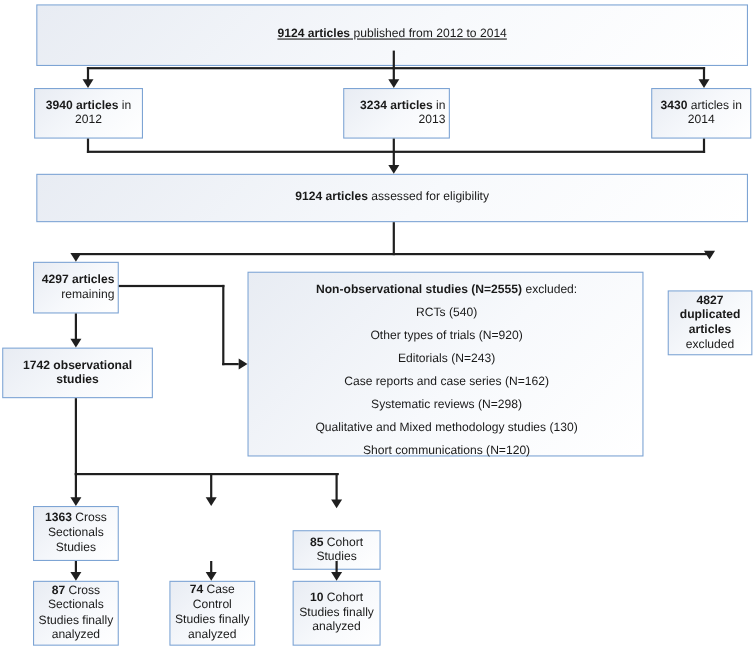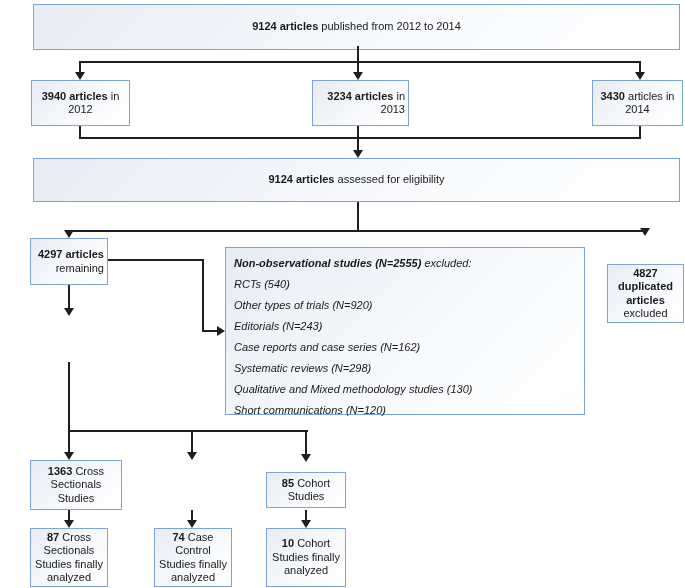--- a/index.html
+++ b/index.html
@@ -25,22 +25,21 @@
     line-height: 13.5px;
     padding: 2px 3px;
   }
   .box b { font-weight: bold; }
   .excl-box {
     position: absolute;
     box-sizing: border-box;
     border: 1.5px solid #7da4d4;
     background: linear-gradient(135deg, #e8ecf3 0%, #f7f9fc 55%, #ffffff 100%);
     padding: 5px 6px 0 8px;
-    text-align: left;
-    font-style: italic;
+    text-align: center;
   }
   .excl-line { line-height: 21px; white-space: nowrap; }
   .line { position: absolute; background: #1f1f1f; }
   .arrow-down {
     position: absolute; width: 0; height: 0;
     border-left: 5px solid transparent;
     border-right: 5px solid transparent;
     border-top: 8px solid #1f1f1f;
   }
   .arrow-right {
@@ -48,21 +47,21 @@
     border-top: 5px solid transparent;
     border-bottom: 5px solid transparent;
     border-left: 8px solid #1f1f1f;
   }
 </style>
 </head>
 <body>
 
 <div class="canvas">
 
-  <div class="box" style="left:33px; top:4px; width:647px; height:46px;">
+  <div class="box" style="left:33px; top:4px; width:647px; height:56px;text-decoration:underline;">
     <div><b>9124 articles</b><span> published from 2012 to 2014</span></div>
   </div>
 
   <div class="box" style="left:31px; top:80px; width:99px; height:46px;">
     <div><b>3940 articles</b><span> in 2012</span></div>
   </div>
 
   <div class="box" style="left:312px; top:80px; width:97px; height:46px;text-align:right;">
     <div><b>3234 articles</b><span> in 2013</span></div>
   </div>
@@ -87,35 +86,38 @@
     <div class="excl-line">Case reports and case series (N=162)</div>
     <div class="excl-line">Systematic reviews (N=298)</div>
     <div class="excl-line">Qualitative and Mixed methodology studies (130)</div>
     <div class="excl-line">Short communications (N=120)</div>
   </div>
 
   <div class="box" style="left:607px; top:236px; width:77px; height:59px;margin-top:28px;">
     <div><b>4827 duplicated articles</b><span> excluded</span></div>
   </div>
 
+  <div class="box" style="left:2px; top:316px; width:137px; height:46px;">
+    <div><b>1742 observational studies</b><span></span></div>
+  </div>
 
-  <div class="box" style="left:30px; top:460px; width:92px; height:50px;">
+  <div class="box" style="left:30px; top:460px; width:78px; height:50px;">
     <div><b>1363</b><span> Cross Sectionals Studies</span></div>
   </div>
 
 
-  <div class="box" style="left:266px; top:472px; width:80px; height:36px;">
+  <div class="box" style="left:266px; top:482px; width:80px; height:36px;">
     <div><b>85</b><span> Cohort Studies</span></div>
   </div>
 
   <div class="box" style="left:30px; top:528px; width:78px; height:59px;">
     <div><b>87</b><span> Cross Sectionals Studies finally analyzed</span></div>
   </div>
 
-  <div class="box" style="left:154px; top:528px; width:78px; height:59px;">
+  <div class="box" style="left:154px; top:528px; width:78px; height:59px;align-items:flex-end;">
     <div><b>74</b><span> Case Control Studies finally analyzed</span></div>
   </div>
 
   <div class="box" style="left:266px; top:528px; width:80px; height:59px;">
     <div><b>10</b><span> Cohort Studies finally analyzed</span></div>
   </div>
 
   <div class="line" style="left:357px; top:46px; width:2px; height:17px;"></div>
   <div class="line" style="left:79px; top:61px; width:562px; height:2px;"></div>
   <div class="line" style="left:79px; top:61px; width:2px; height:12px;"></div>

